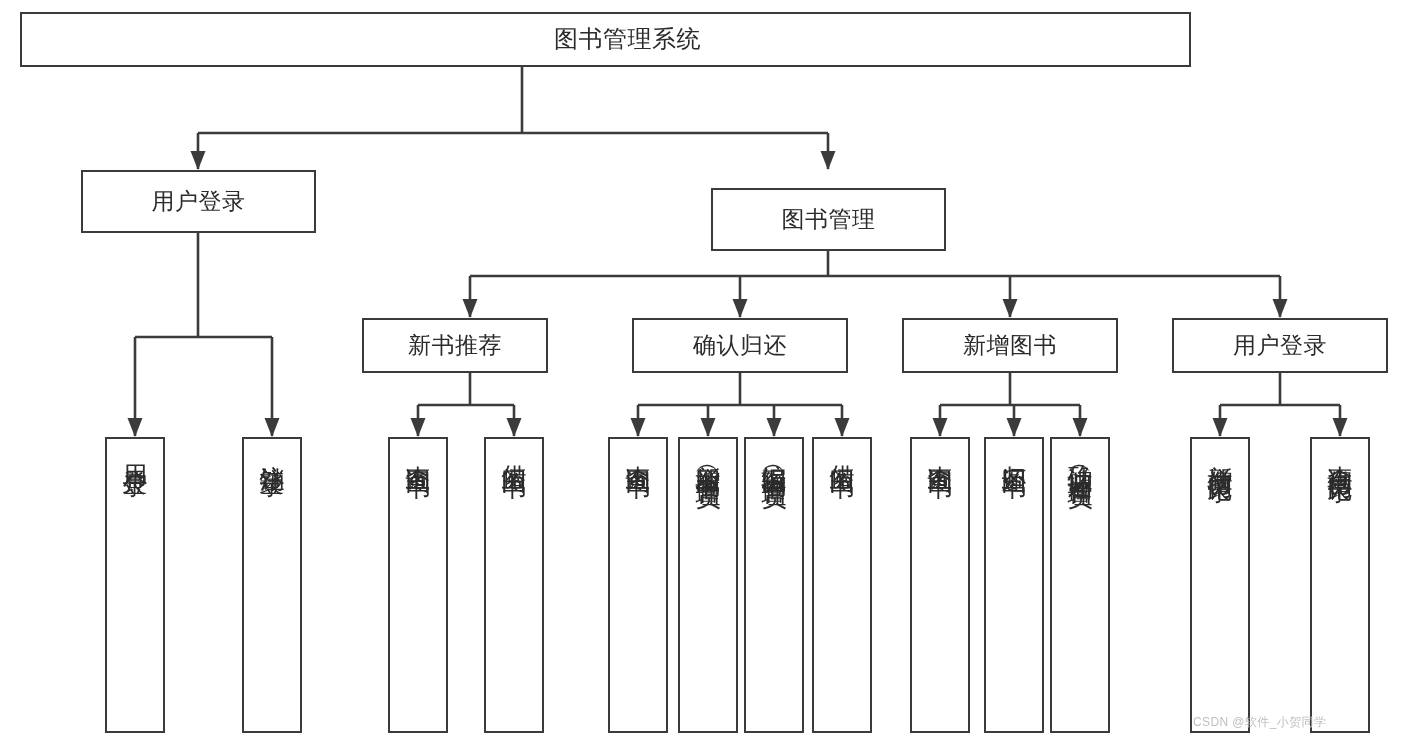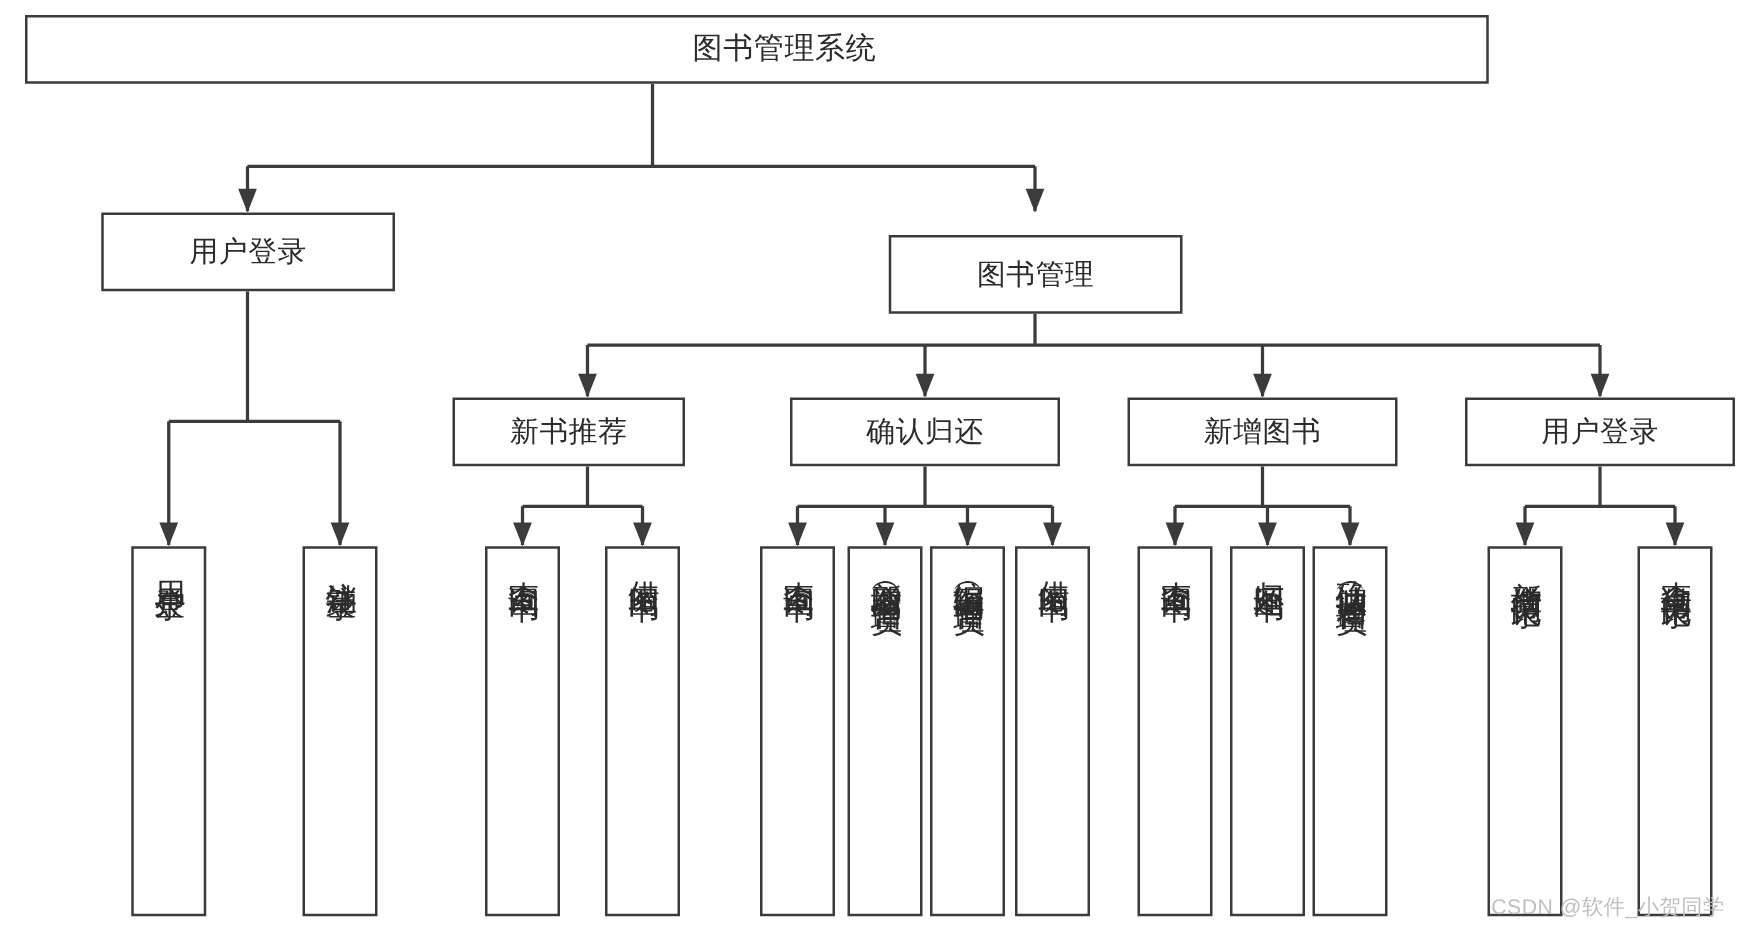--- a/index.html
+++ b/index.html
@@ -55,21 +55,21 @@
     text-orientation: upright;
     font-size: 25px;
     letter-spacing: 3px;
     line-height: 1;
   }
   .node.root .node-label { font-size: 24px; }
   .watermark {
     position: absolute;
     left: 1193px;
     top: 714px;
-    font-size: 17px;
+    font-size: 12px;
     color: #bfbfbf;
     white-space: nowrap;
     letter-spacing: 0.4px;
   }
 </style>
 </head>
 <body>
 
 <div id="diagram-root">
   <svg class="edges" viewBox="0 0 1405 747" xmlns="http://www.w3.org/2000/svg">

